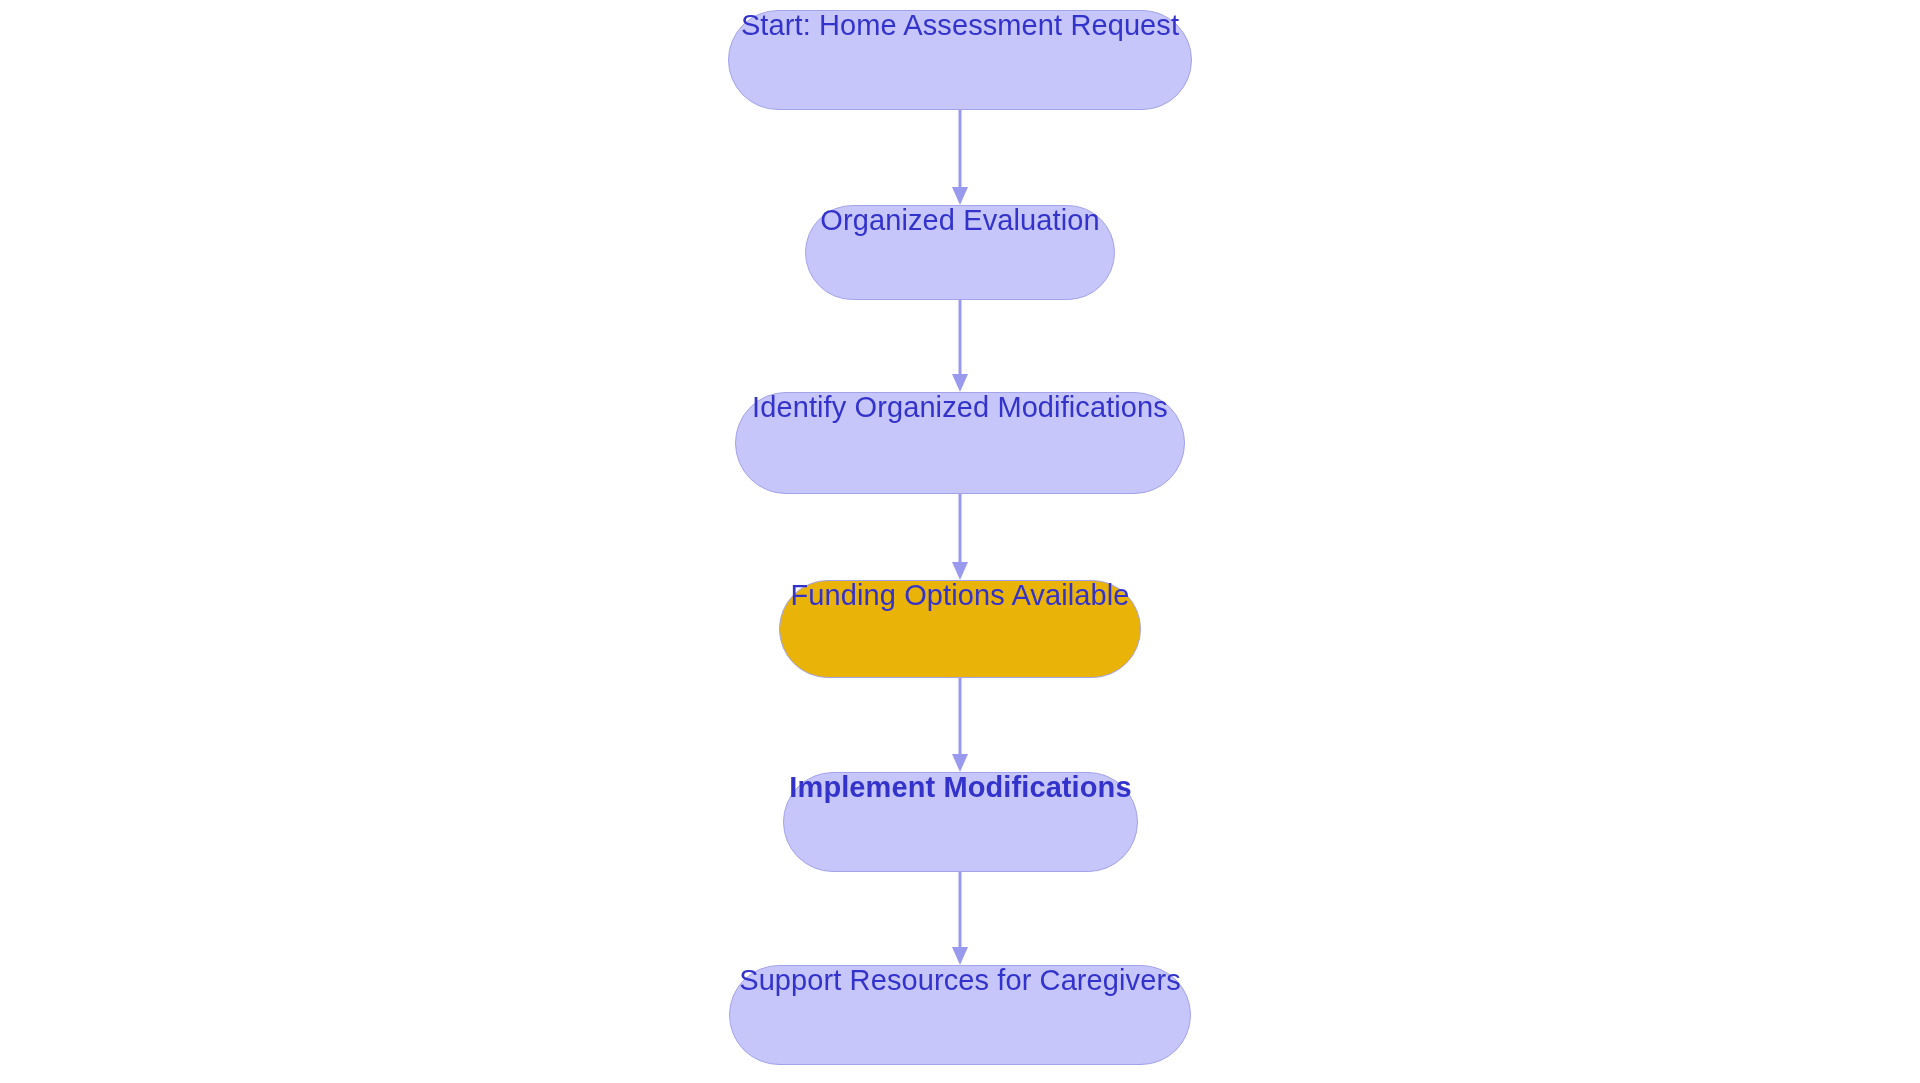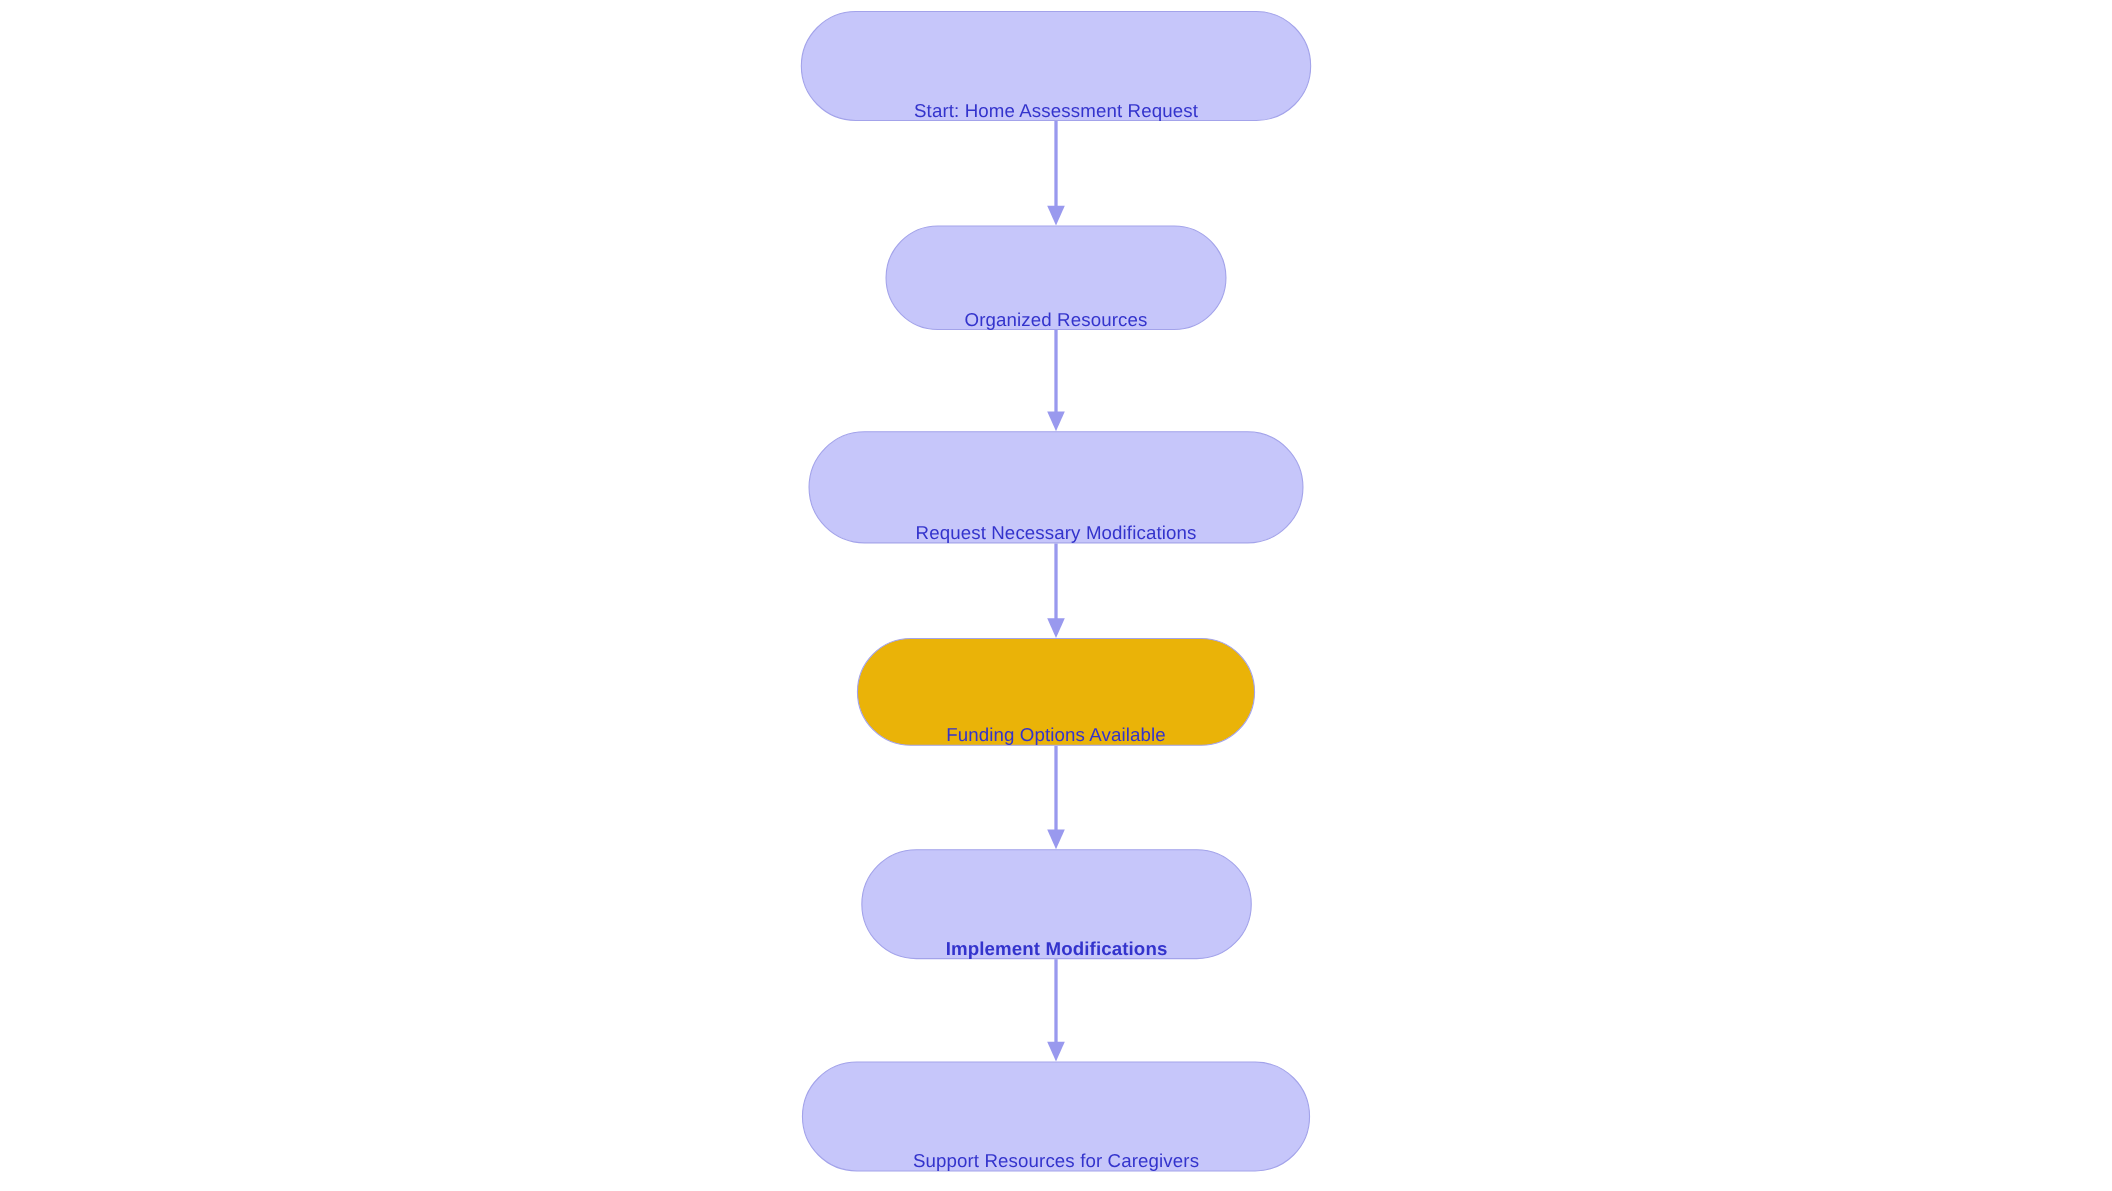--- a/index.html
+++ b/index.html
@@ -22,27 +22,27 @@
     position: absolute;
     left: 0;
     top: 0;
     width: 1920px;
     height: 1083px;
   }
   .node {
     position: absolute;
     box-sizing: border-box;
     display: flex;
-    align-items: flex-end;
+    align-items: flex-start;
     justify-content: center;
     background: #c6c6fa;
     border: 1.5px solid #a3a3ea;
     border-radius: 999px;
     color: #3333cc;
-    font-size: 17px;
+    font-size: 29px;
     font-weight: 400;
     letter-spacing: 0.1px;
     line-height: 1;
     white-space: nowrap;
     z-index: 2;
   }
   .node-label {
     pointer-events: none;
   }
   .connector {
@@ -88,24 +88,24 @@
       <svg width="24" height="93" viewBox="0 0 24 93" xmlns="http://www.w3.org/2000/svg">
         <line x1="12" y1="0" x2="12" y2="77" stroke="#9999ee" stroke-width="3"></line>
         <polygon points="4,75 20,75 12,93" fill="#9999ee"></polygon>
       </svg>
     </div>
 
     <div class="node" style="left: 728px; top: 10px; width: 464px; height: 100px; background: rgb(198, 198, 250); border-color: rgb(163, 163, 234); color: rgb(51, 51, 204);">
       <span class="node-label">Start: Home Assessment Request</span>
     </div>
     <div class="node" style="left: 805px; top: 205px; width: 310px; height: 95px; background: rgb(198, 198, 250); border-color: rgb(163, 163, 234); color: rgb(51, 51, 204);">
-      <span class="node-label">Organized Resources</span>
+      <span class="node-label">Organized Evaluation</span>
     </div>
     <div class="node" style="left: 735px; top: 392px; width: 450px; height: 102px; background: rgb(198, 198, 250); border-color: rgb(163, 163, 234); color: rgb(51, 51, 204);">
-      <span class="node-label">Request Necessary Modifications</span>
+      <span class="node-label">Identify Organized Modifications</span>
     </div>
     <div class="node" style="left: 779px; top: 580px; width: 362px; height: 98px; background: #eab308; border-color: rgb(163, 163, 234); color: rgb(51, 51, 204);">
       <span class="node-label">Funding Options Available</span>
     </div>
     <div class="node" style="left: 783px; top: 772px; width: 355px; height: 100px; background: rgb(198, 198, 250); border-color: rgb(163, 163, 234); color: rgb(51, 51, 204); font-weight: bold;">
       <span class="node-label">Implement Modifications</span>
     </div>
     <div class="node" style="left: 729px; top: 965px; width: 462px; height: 100px; background: rgb(198, 198, 250); border-color: rgb(163, 163, 234); color: rgb(51, 51, 204);">
       <span class="node-label">Support Resources for Caregivers</span>
     </div>

